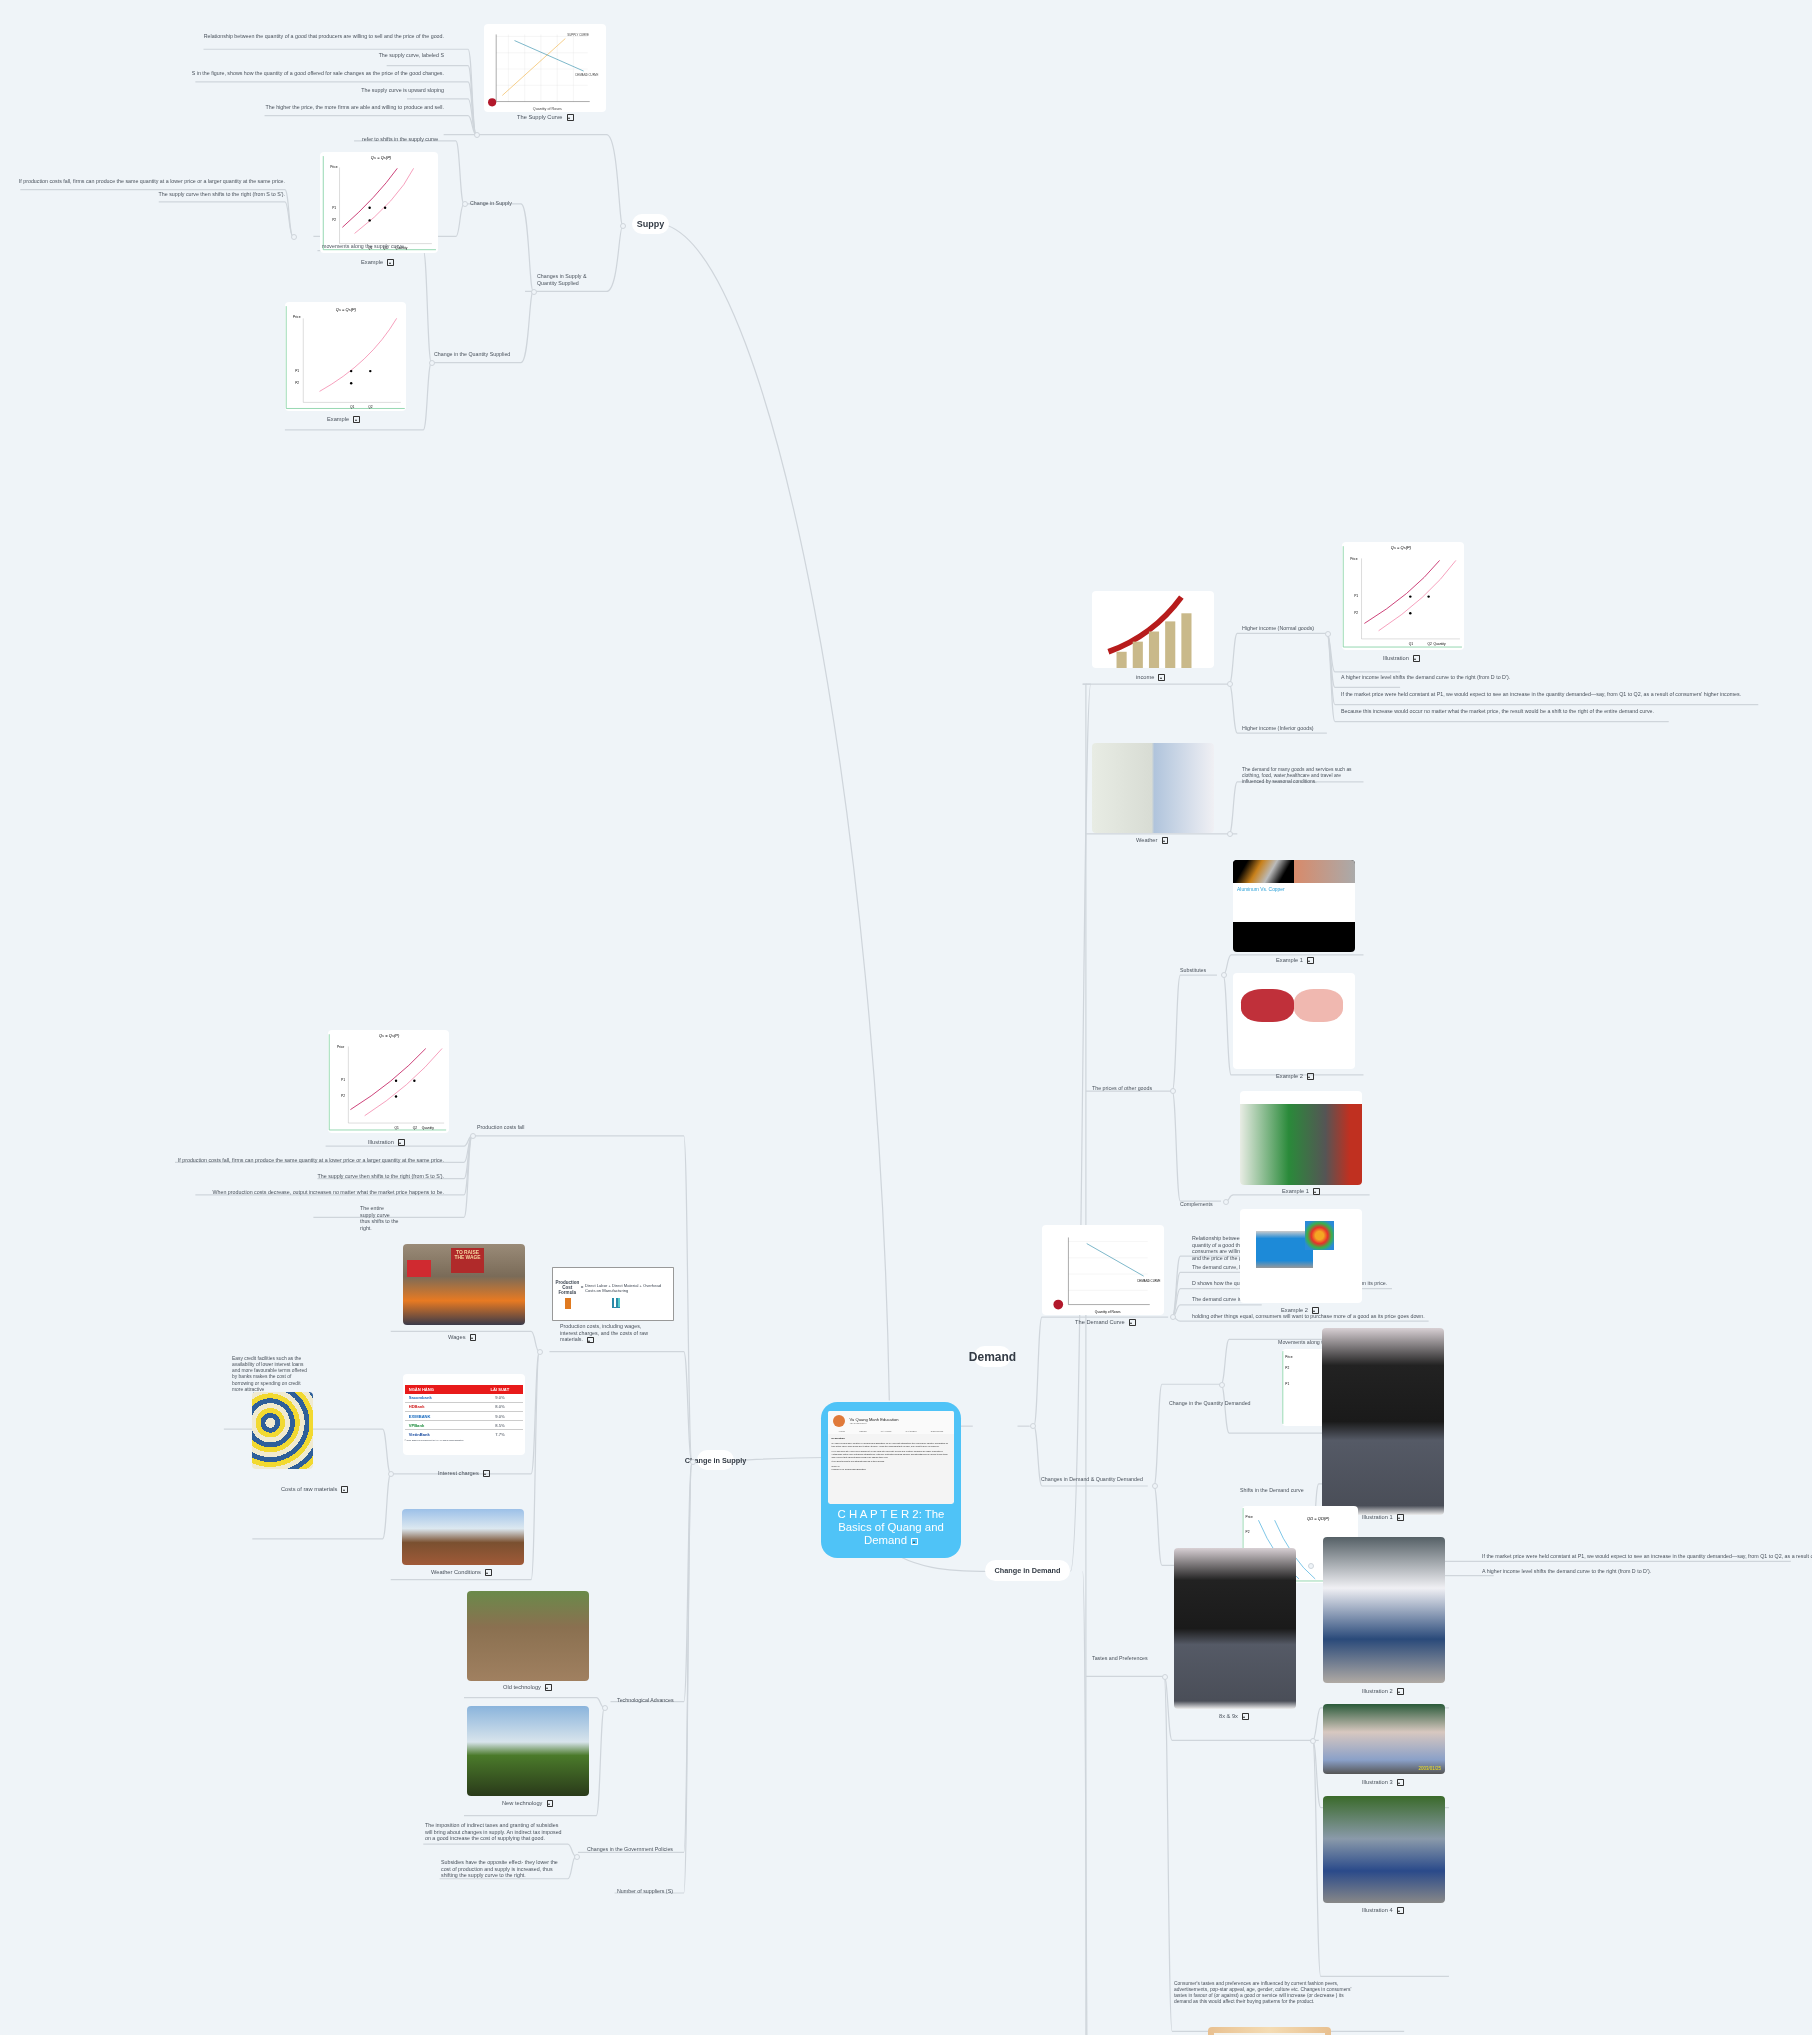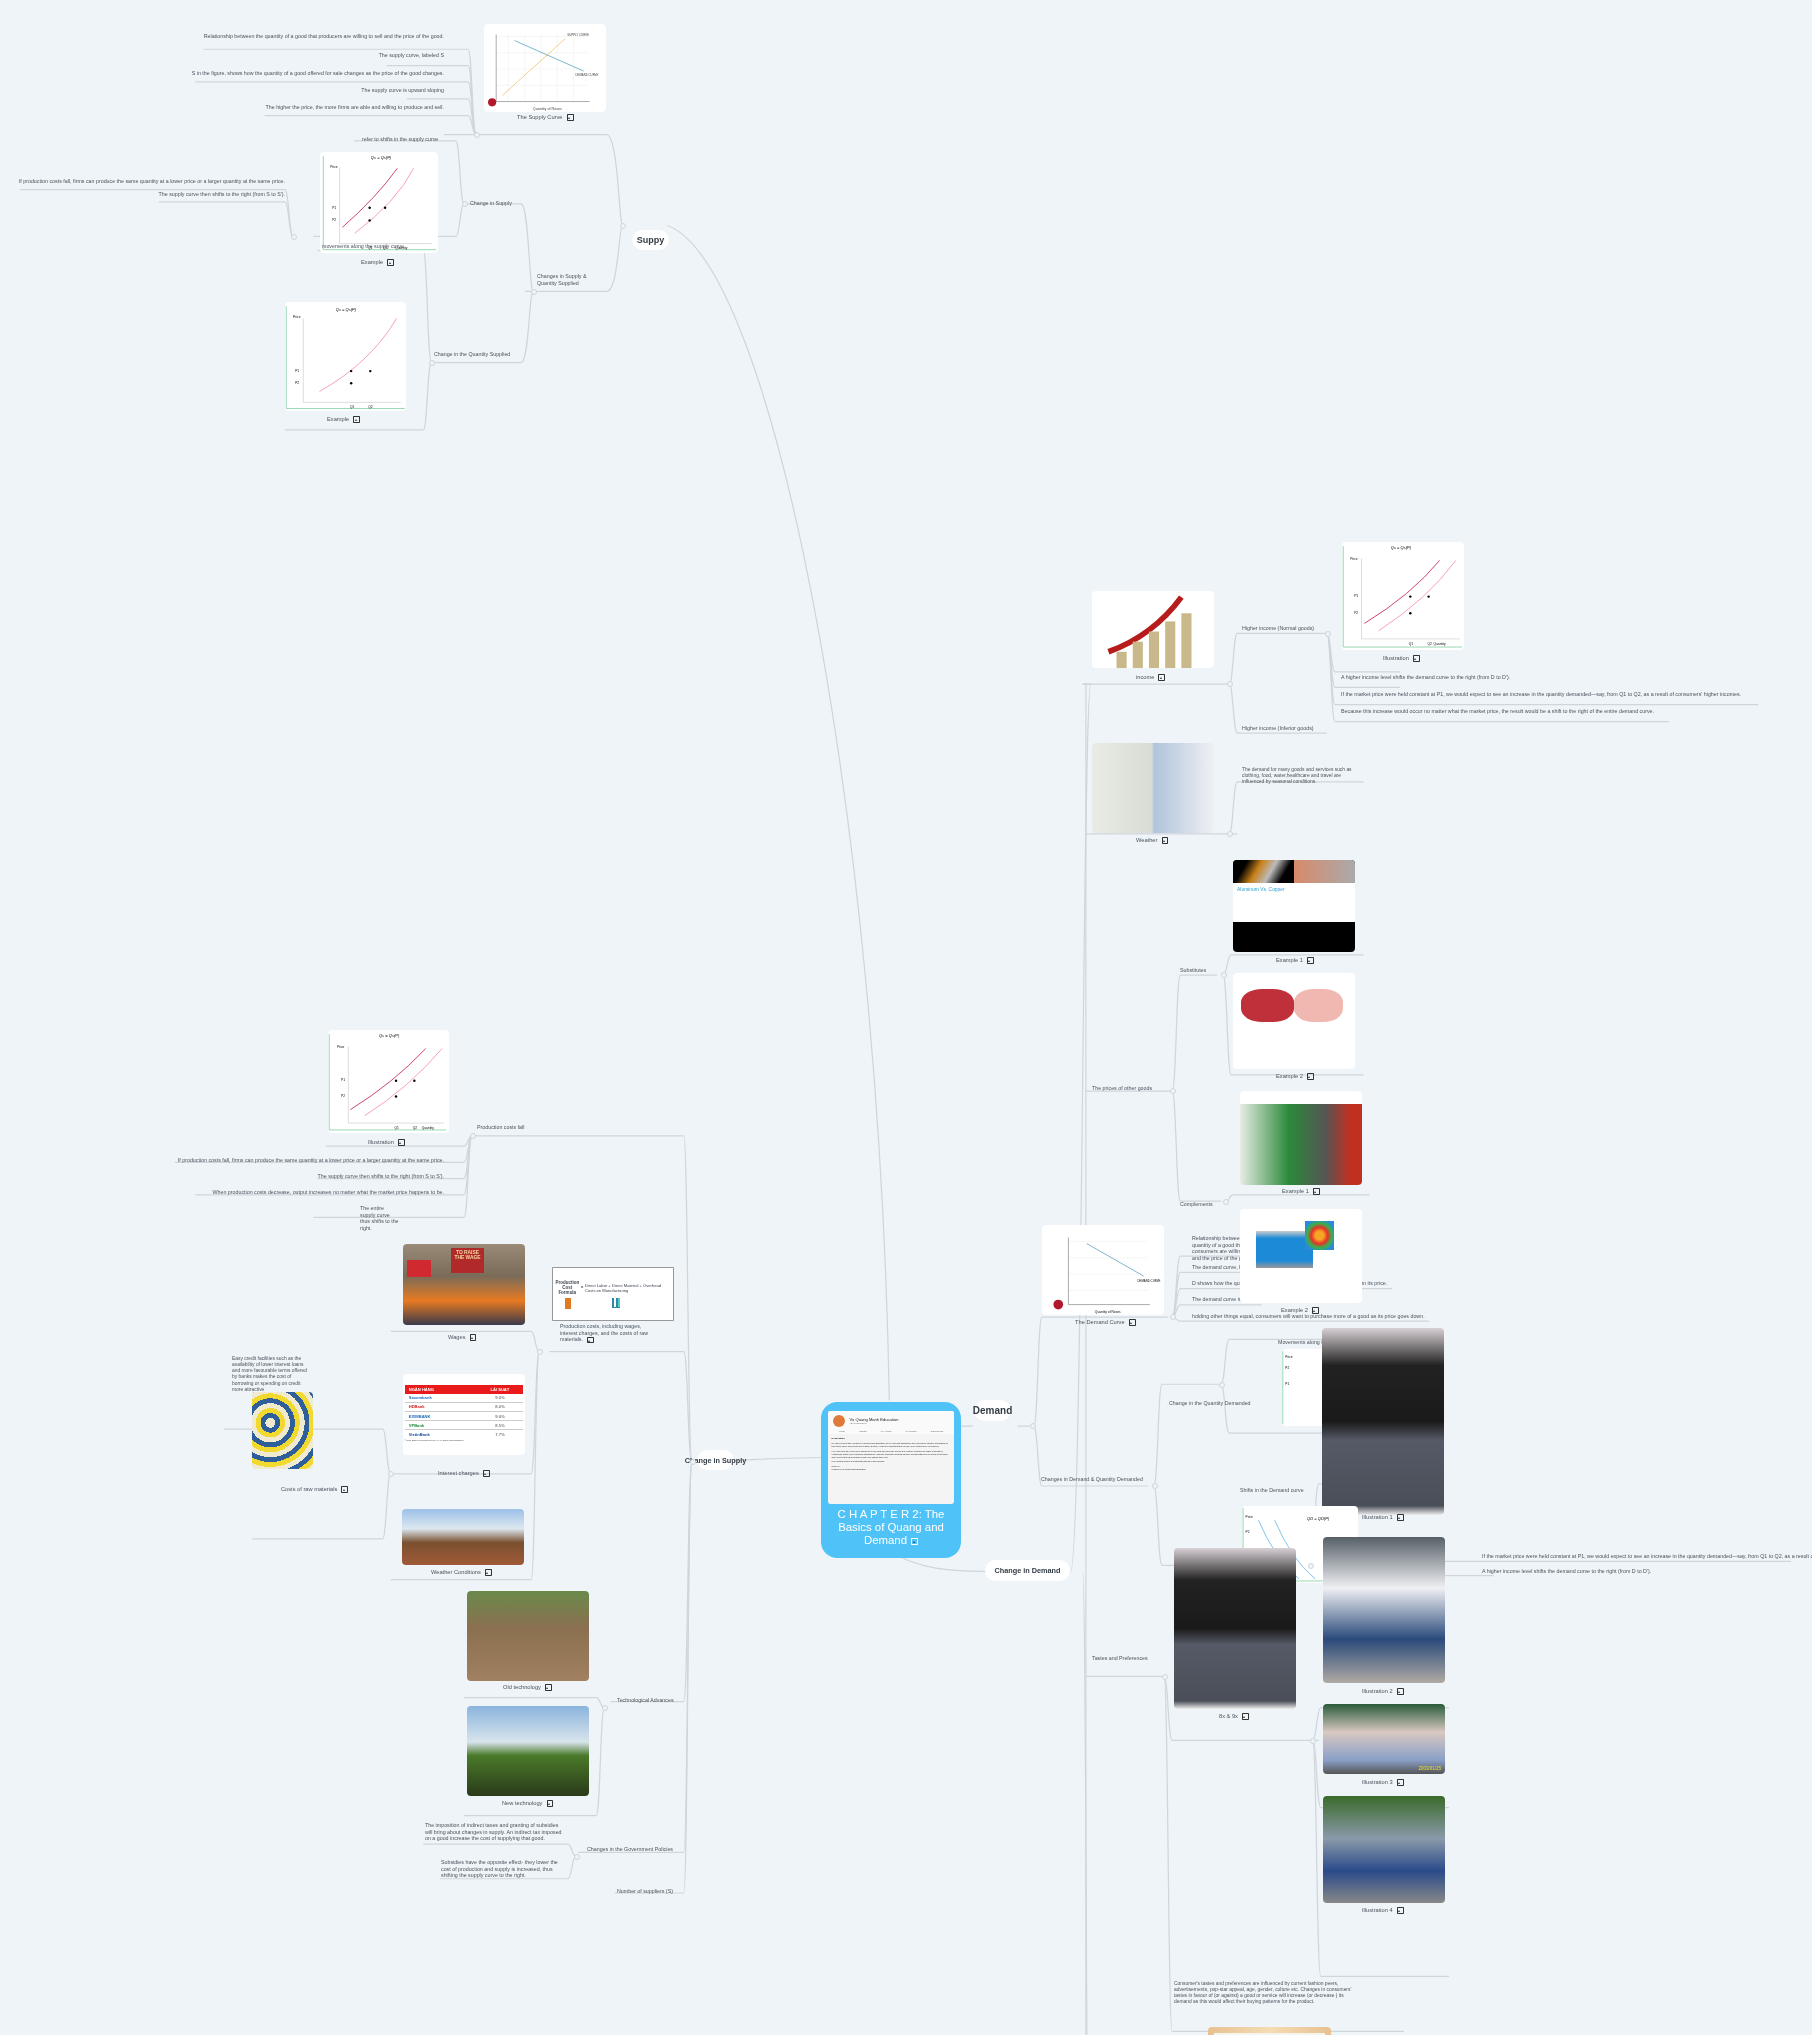--- a/index.html
+++ b/index.html
@@ -156,27 +156,27 @@
       <p style="margin:0 0 1.6px;">My name is Manh and I created "Vu Quang Manh Education" for my university students so they would have effective preparation for their future career while being able to study at home. I know the challenges that you face, and I want to help you succeed.</p>
       <p style="margin:0 0 1.6px;">In Ho Chi Minh City I have been working at Ho Chi Minh City University of Law as a Lecturer. Teachers are highly respected in Vietnamese culture and Vietnamese students are extremely motivated and hard working. This strengthened my dream to help them and I believe that a good teacher could really change their lives.</p>
       <p style="margin:0 0 1.6px;">It is a great feeling to help students gain job of their dreams.</p>
       <div>Manh Vu</div>
       <div>Founder of Vu Quang Manh Education</div>
     </div>
   </div>
   <div class="root-title"><span>C H A P T E R  2: The Basics of Quang and Demand</span><span class="imgicon" style="border-color:#fff;"></span></div>
 </div>
 
-<div class="topic" style="left:632px; top:214px; width:37px; height:20px;margin-top:16px;">
+<div class="topic" style="left:632px; top:214px; width:37px; height:20px;">
     <span>Suppy</span>
   </div>
 <div class="topic" style="left:697px; top:1450px; width:34px; height:20.4px; font-size:7.3px; width:37px;">
     <span style="white-space:nowrap;">Change in Supply</span>
   </div>
-<div class="topic" style="left:974px; top:1400px; width:37px; height:21px; font-size:10px;">
+<div class="topic" style="left:974px; top:1346px; width:37px; height:21px; font-size:12px;">
     <span>Demand</span>
   </div>
 <div class="topic" style="left:985px; top:1560px; width:85px; height:21px; font-size:7.3px;">
     <span>Change in Demand</span>
   </div>
 
 <div class="img" style="left:484px; top:23.6px; width:122px; height:88px;">
   <svg width="122" height="88" viewBox="0 0 300 215">
     <g stroke="#ddd" stroke-width="0.7">
       <line x1="30" y1="30" x2="255" y2="30"></line>

